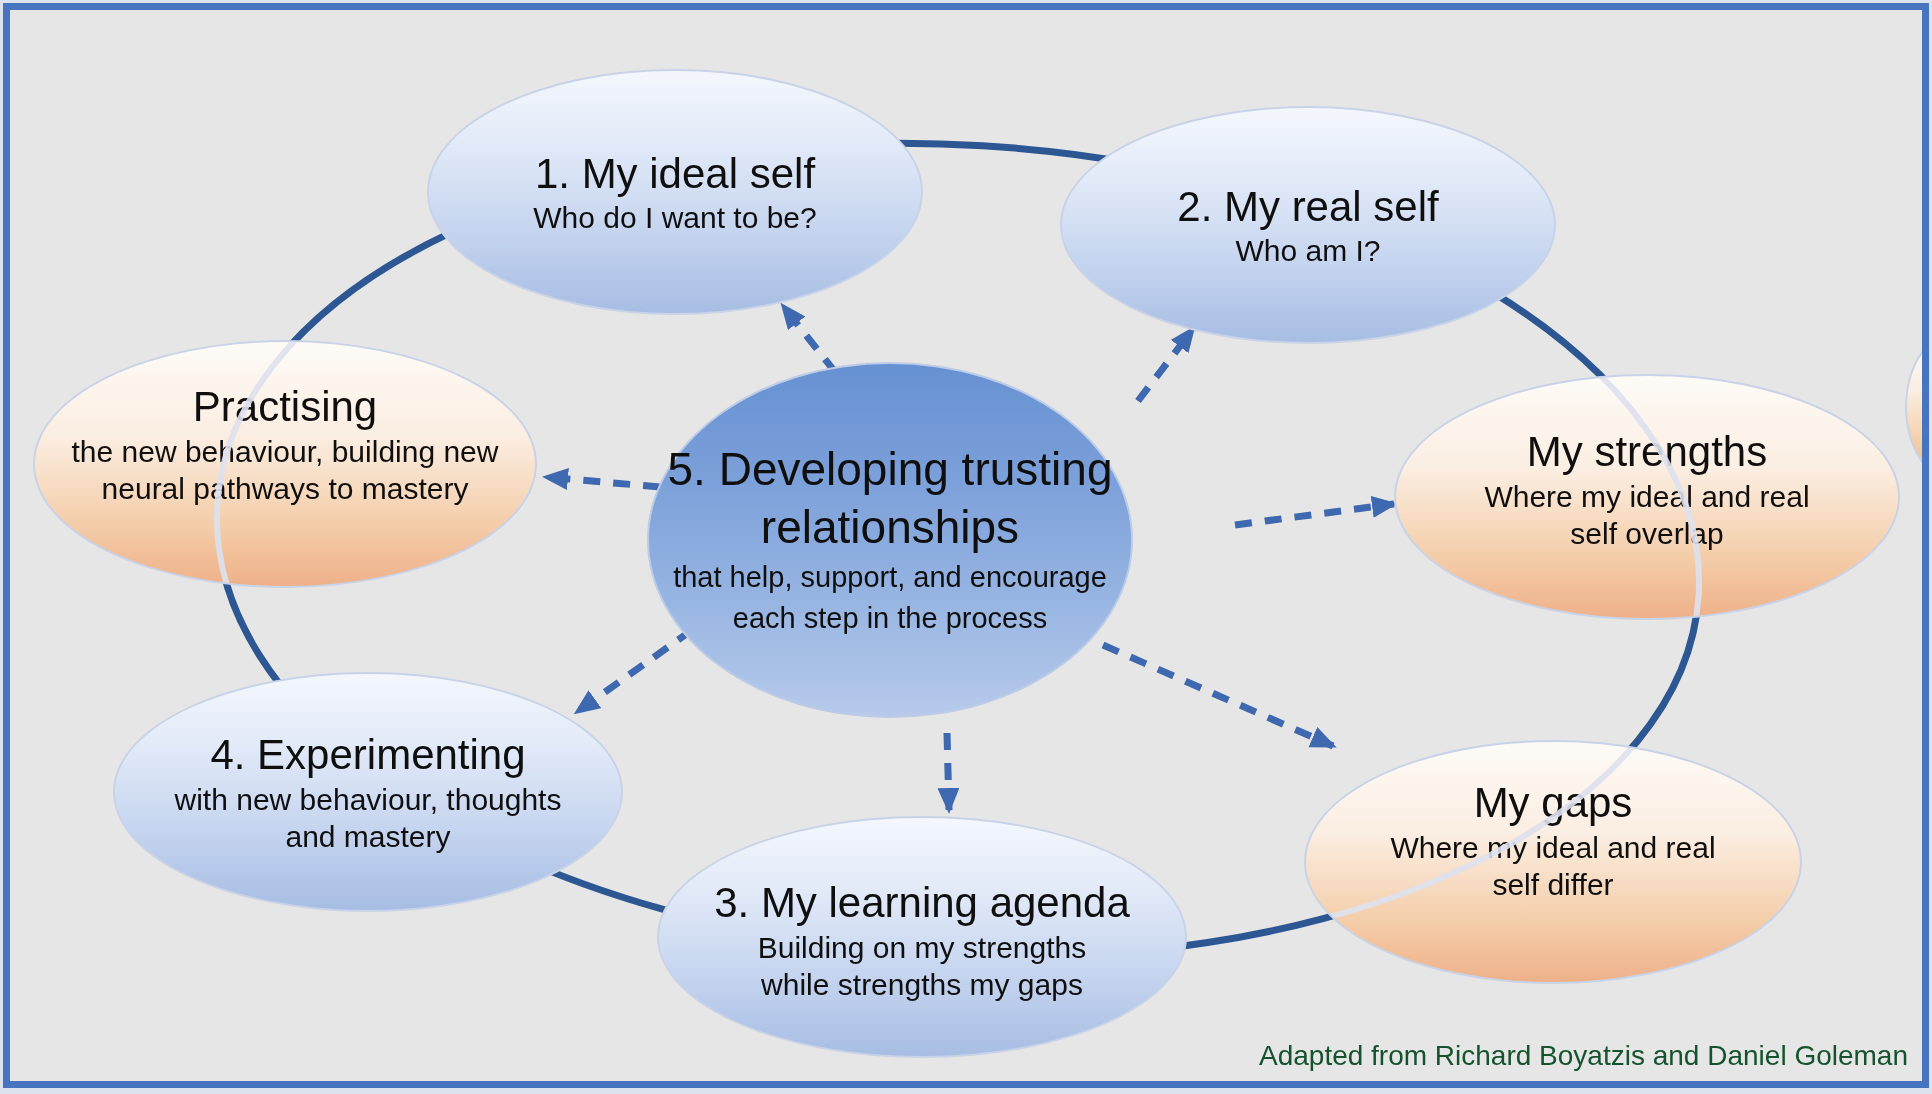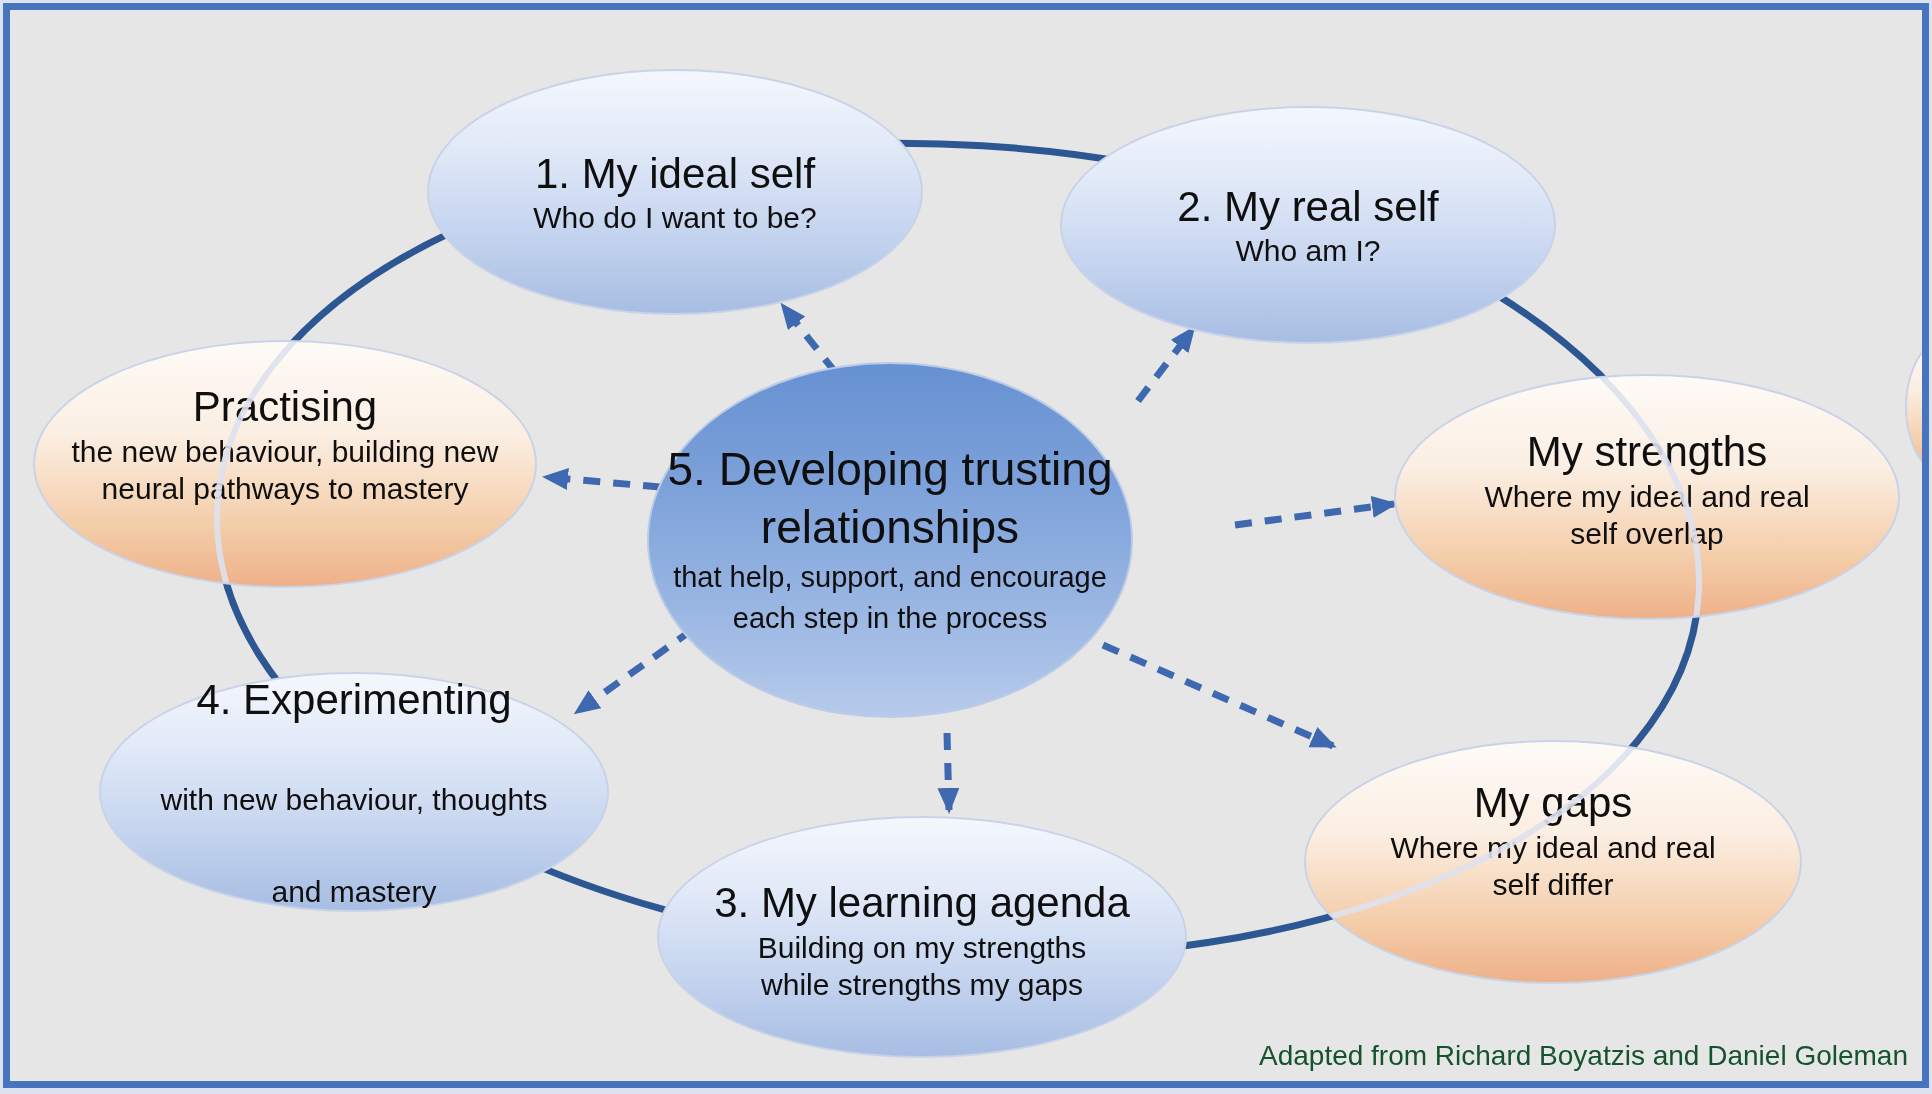--- a/index.html
+++ b/index.html
@@ -36,21 +36,21 @@
     border-color:#bccbe6;
   }
   .center-node .title { font-size:46px; line-height:1.26; }
   .center-node .sub { font-size:29px; line-height:41px; }
 
   #node-ideal        { left:427px; top:69px;  width:496px; height:246px; }
   #node-real         { left:1060px; top:106px; width:496px; height:238px; }
   #node-practising   { left:33px;  top:340px; width:504px; height:248px; padding-bottom:40px; }
   #node-strengths    { left:1394px; top:374px; width:506px; height:246px; padding-bottom:16px; }
   #node-center       { left:647px; top:362px; width:486px; height:356px; }
-  #node-experimenting{ left:99px; top:672px; width:510px; height:240px;justify-content:space-between; }
+  #node-experimenting{ left:113px; top:672px; width:510px; height:240px; }
   #node-agenda       { left:657px; top:816px; width:530px; height:242px; padding-top:6px; }
   #node-gaps         { left:1304px; top:740px; width:498px; height:244px; padding-bottom:44px; }
   #node-sliver       { left:1905px; top:332px; width:100px; height:150px; }
 
   #caption {
     position:absolute; right:24px; bottom:22px;
     font-size:28px; color:#14532d;
   }
 </style>
 </head>

